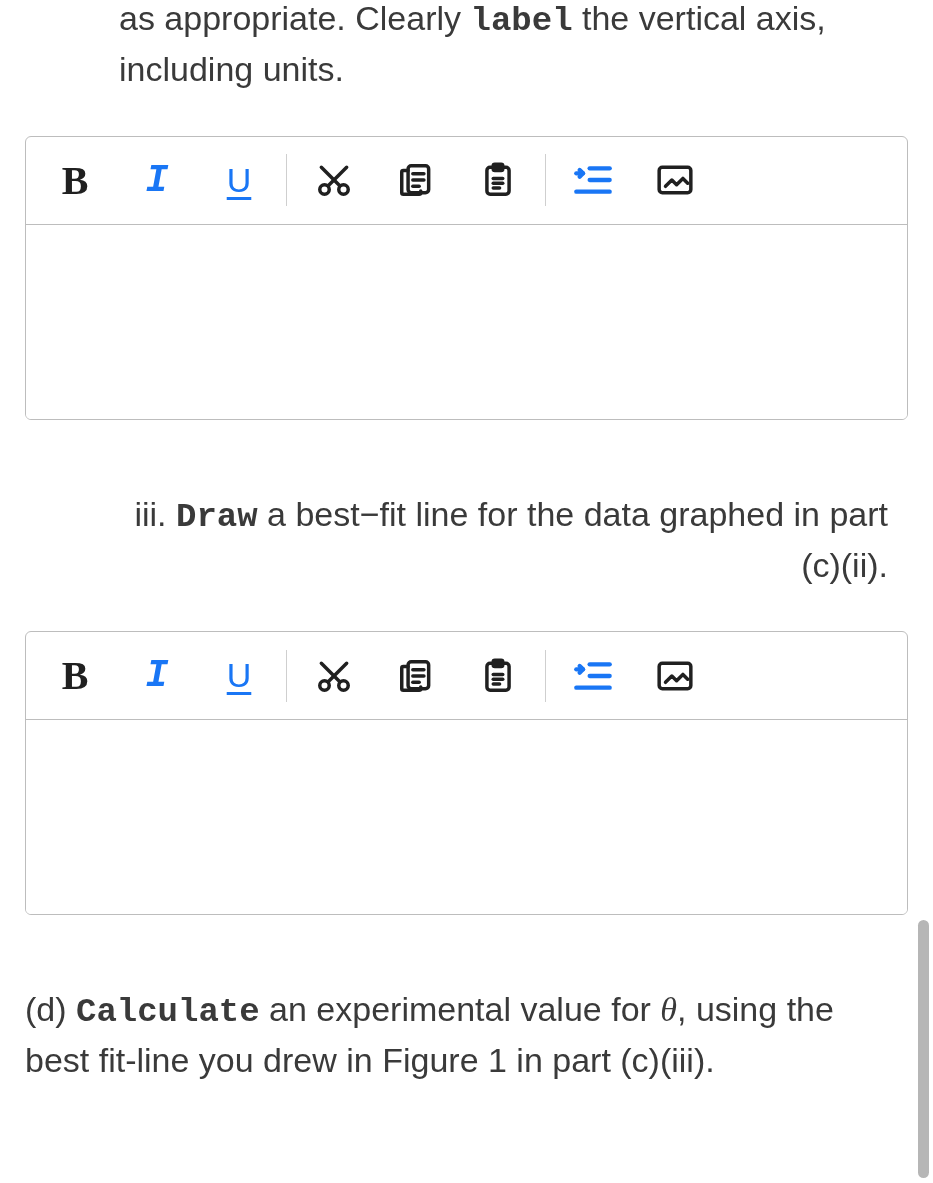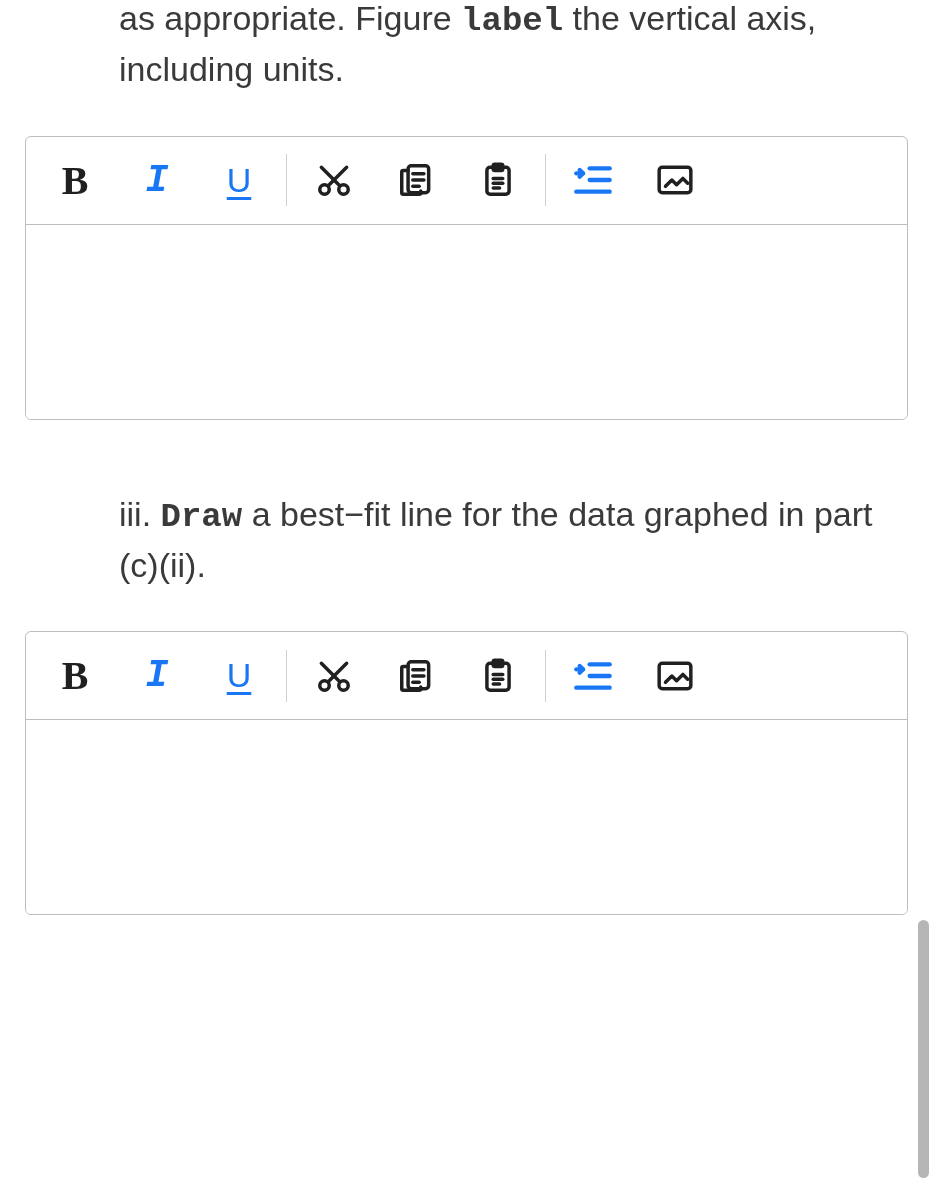--- a/index.html
+++ b/index.html
@@ -27,20 +27,21 @@
     margin-left: 94px;
     margin-right: 20px;
     margin-top: -6px;
     margin-bottom: 42px;
   }
   .prompt-mid {
     margin-left: 94px;
     margin-right: 20px;
     margin-top: 70px;
     margin-bottom: 42px;
+    text-align: right;
   }
   .prompt-bottom {
     margin-left: 0;
     margin-right: 10px;
     margin-top: 70px;
   }
   .prompt strong { font-weight: 700; font-family: Liberation Mono, monospace; }
   .prompt em.var { font-style: italic; font-family: 'Times New Roman', serif;}
   .editor-box {
     border: 1px solid #bdbdbd;
@@ -107,21 +108,21 @@
     background: #b6b6b6;
     border-radius: 6px;
   }
 </style>
 </head>
 <body>
 
 <div class="content">
 
   <p class="prompt prompt-top">
-    <span>as appropriate. Figure </span><strong>label</strong><span> the vertical axis, including units.</span>
+    <span>as appropriate. Clearly </span><strong>label</strong><span> the vertical axis, including units.</span>
   </p>
 
   <div class="editor-box">
     <div class="toolbar">
       <button class="tbtn">
           <span class="glyph-b">B</span>
         </button>
       <button class="tbtn">
           <span class="glyph-i">I</span>
         </button>
@@ -230,16 +231,19 @@
       <button class="tbtn">
         <svg width="38" height="32" viewBox="0 0 24 20" fill="none" stroke="#202020" stroke-width="2.2" stroke-linecap="round" stroke-linejoin="round">
             <rect x="2" y="2" width="20" height="16" rx="2"></rect>
             <polyline points="6,14 10,10 13,13 17,9 20,12"></polyline>
           </svg>
       </button>
     </div>
     <div class="textarea"></div>
   </div>
 
+  <p class="prompt prompt-bottom">
+    <span>(d) </span><strong>Calculate</strong><span> an experimental value for </span><em class="var">θ</em><span>, using the best fit-line you drew in Figure 1 in part (c)(iii).</span>
+  </p>
 
 </div>
 
 <div class="scrollbar"></div>
 
 </body></html>

